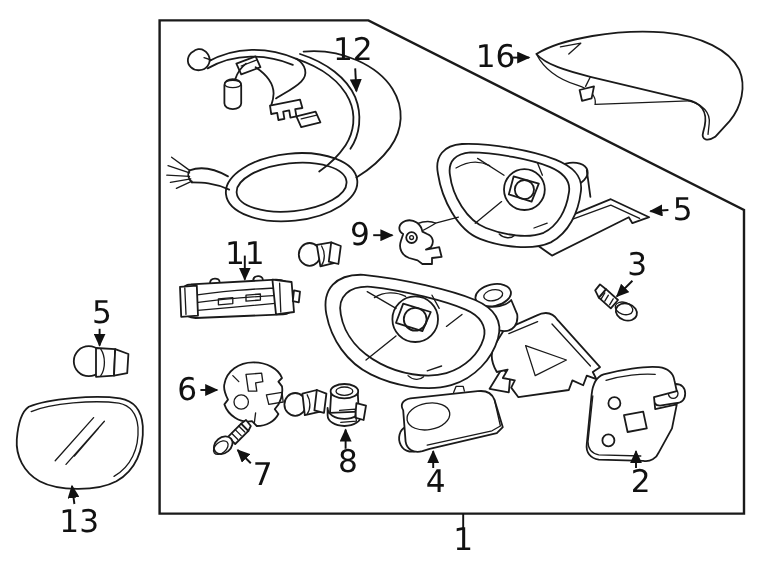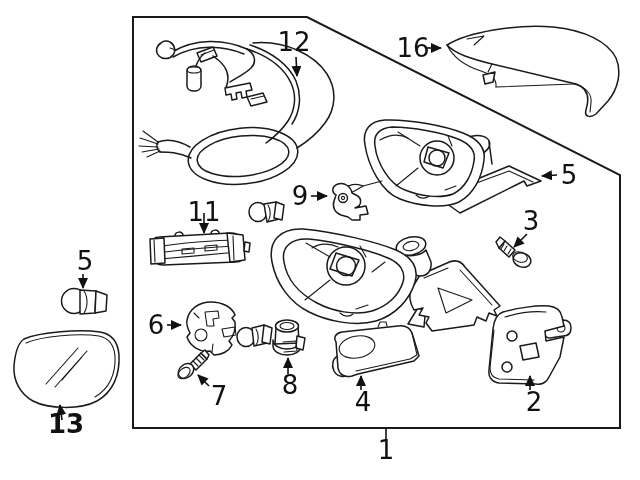--- a/index.html
+++ b/index.html
@@ -237,15 +237,15 @@
   <div class="callout" style="left:531px;top:221px;">3</div>
   <div class="callout" style="left:363px;top:402px;">4</div>
   <div class="callout" style="left:569px;top:175px;">5</div>
   <div class="callout" style="left:156px;top:325px;">6</div>
   <div class="callout" style="left:219px;top:396px;">7</div>
   <div class="callout" style="left:290px;top:385px;">8</div>
   <div class="callout" style="left:300px;top:196px;">9</div>
   <div class="callout" style="left:85px;top:261px;">5</div>
   <div class="callout" style="left:204px;top:212px;">11</div>
   <div class="callout" style="left:294px;top:42px;">12</div>
-  <div class="callout" style="left:66px;top:424px;font-weight:bold;">13</div>
+  <div class="callout" style="left:66px;top:435px;">13</div>
   <div class="callout" style="left:413px;top:48px;">16</div>
 </div>
 
 </body></html>

